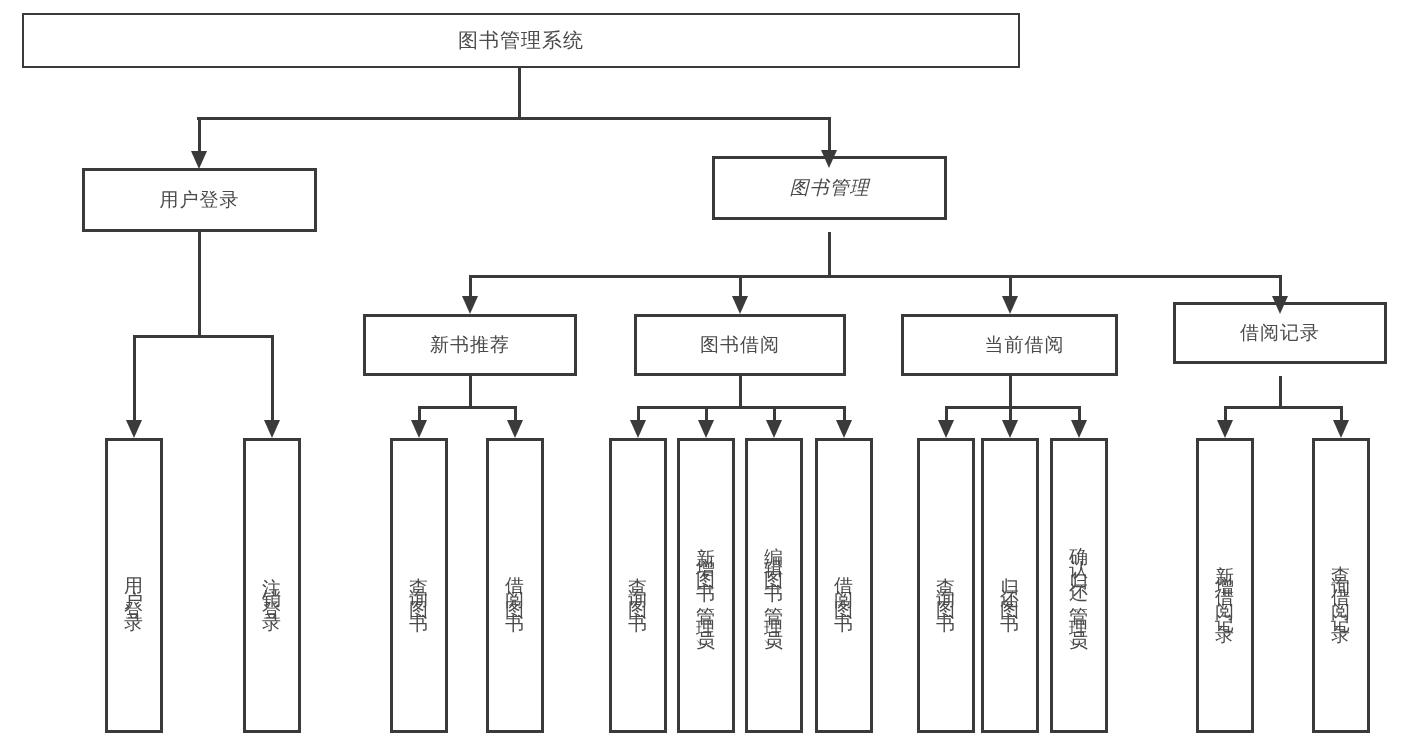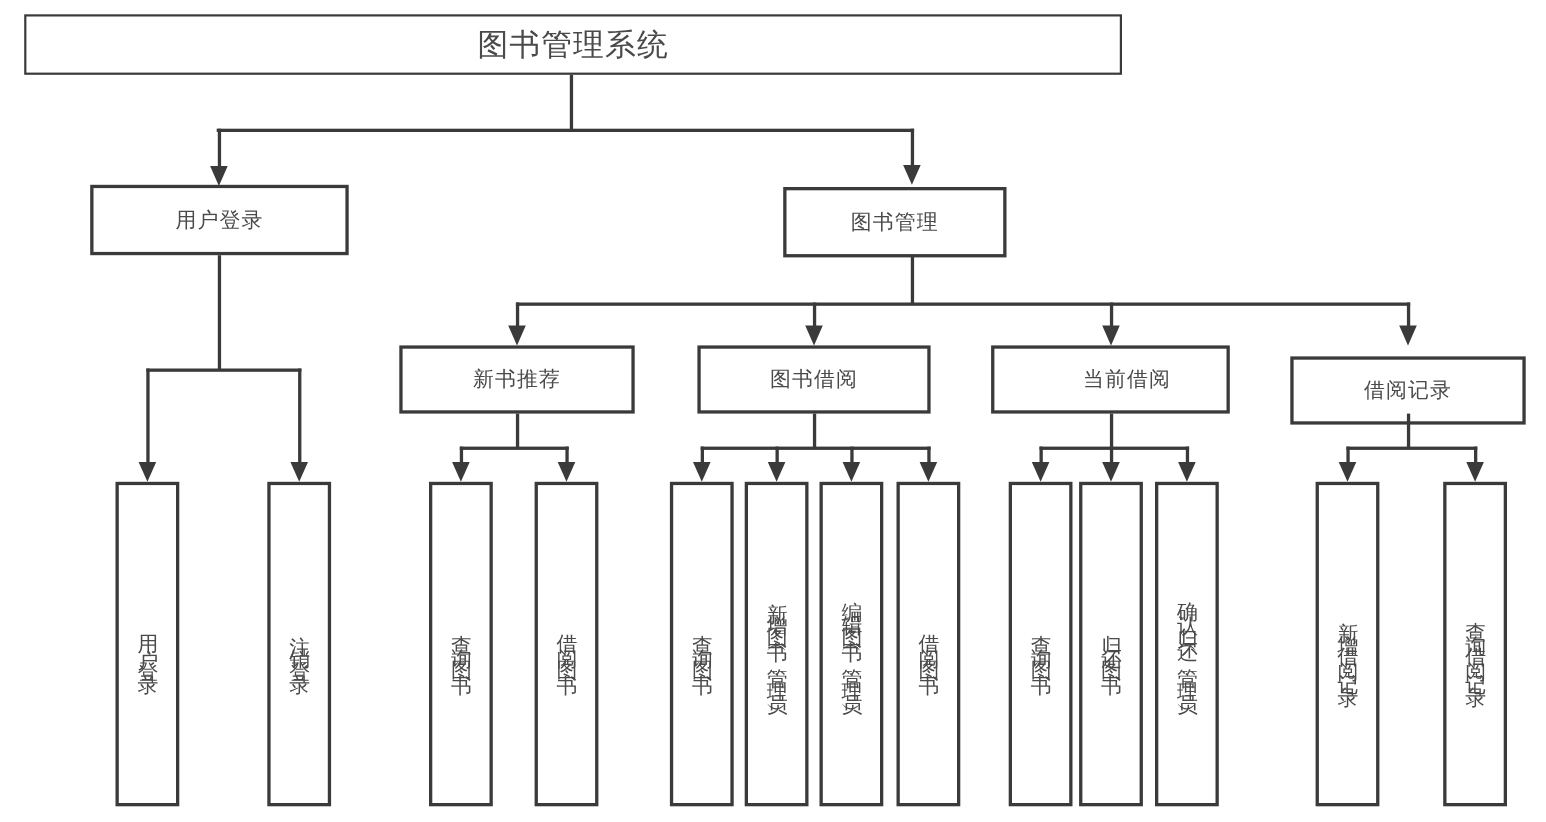--- a/index.html
+++ b/index.html
@@ -25,21 +25,21 @@
     border:3px solid var(--line);
     background:#fff;
     display:flex;
     align-items:center;
     justify-content:center;
     color:var(--text);
     font-size:19px;
     letter-spacing:1px;
     white-space:nowrap;
   }
-  .node.root{border-width:2px;font-size:28px;}
+  .node.root{border-width:2px;font-size:20px;}
   .node.v{
     writing-mode:vertical-rl;
     text-orientation:mixed;
     letter-spacing:12px;
     line-height:1;
     white-space:normal;
   }
   .hline,.vline{position:absolute;background:var(--line);}
   .arrow{position:absolute;width:16px;}
   .arrow::before{
@@ -62,29 +62,29 @@
 </style>
 </head>
 <body>
 
 <div class="canvas">
 
   <div class="node root" style="left:22px;top:13px;width:998px;height:55px;">图书管理系统</div>
 
   <div class="node" style="left:82px;top:168px;width:235px;height:64px;">用户登录</div>
 
-  <div class="node" style="left:712px;top:170px;width:203px;height:64px;">图书管理</div>
+  <div class="node" style="left:712px;top:156px;width:235px;height:64px;font-style:italic;">图书管理</div>
 
   <div class="node" style="left:363px;top:314px;width:214px;height:62px;">新书推荐</div>
 
   <div class="node" style="left:634px;top:314px;width:212px;height:62px;">图书借阅</div>
 
   <div class="node" style="left:901px;top:314px;width:217px;height:62px;padding-left:30px;">当前借阅</div>
 
-  <div class="node" style="left:1173px;top:324px;width:214px;height:62px;">借阅记录</div>
+  <div class="node" style="left:1173px;top:302px;width:214px;height:62px;">借阅记录</div>
 
   <div class="node v" style="left:105px;top:438px;width:58px;height:295px;">用户登录</div>
   <div class="node v" style="left:243px;top:438px;width:58px;height:295px;">注销登录</div>
 
   <div class="node v" style="left:390px;top:438px;width:58px;height:295px;">查询图书</div>
   <div class="node v" style="left:486px;top:438px;width:58px;height:295px;">借阅图书</div>
 
   <div class="node v" style="left:609px;top:438px;width:58px;height:295px;">查询图书</div>
   <div class="node v" style="left:677px;top:438px;width:58px;height:295px;">新增图书（管理员）</div>
   <div class="node v" style="left:745px;top:438px;width:58px;height:295px;">编辑图书（管理员）</div>

